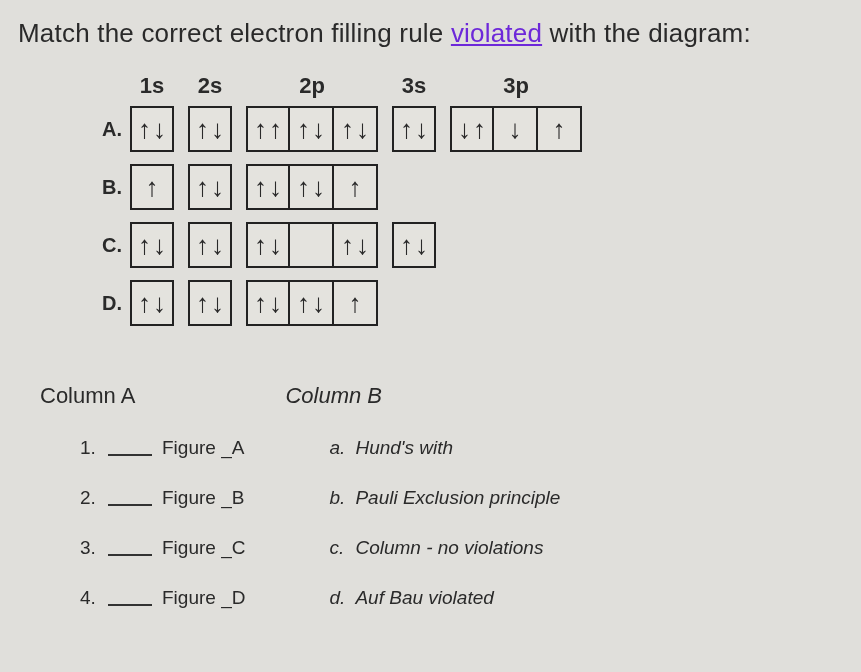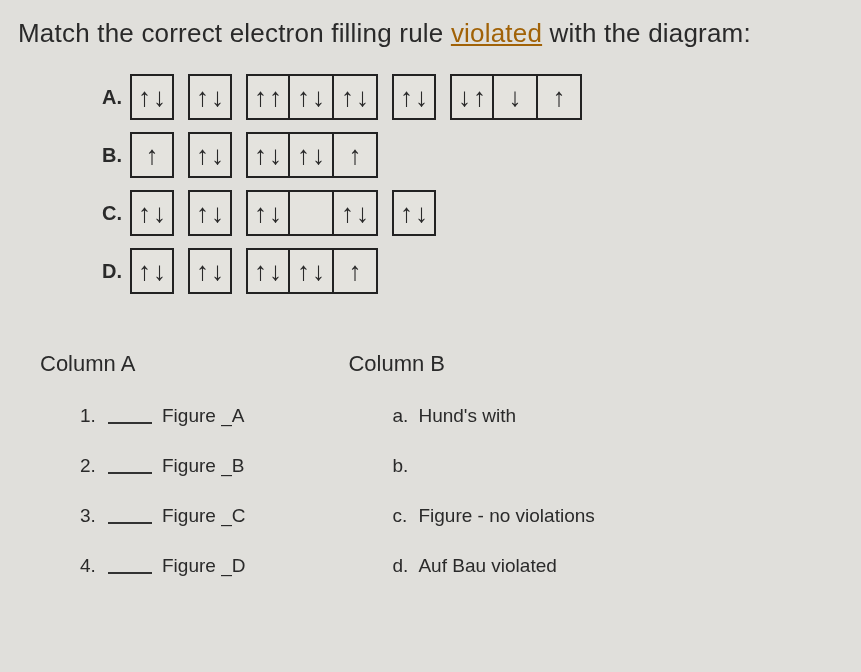--- a/index.html
+++ b/index.html
@@ -12,21 +12,21 @@
     padding: 18px 18px 0 18px;
     overflow: hidden;
   }
   .question {
     font-size: 26px;
     font-weight: 400;
     margin-bottom: 24px;
     letter-spacing: 0.2px;
   }
   .question strong { font-weight: 400; }
-  .violated { color: #a16207; text-decoration: underline; margin-top: 33px; }
+  .violated { color: #6d28d9; text-decoration: underline; margin-top: 33px; }
   .diagram-area { margin-left: 70px; }
   .orbital-headers {
     display: flex;
     font-size: 22px;
     font-weight: 700;
     margin-bottom: 6px;
     gap: 0;
   }
   .orbgap { display:inline-block; }
   .hlabel { display:inline-block; text-align:center; }
@@ -58,21 +58,20 @@
   .arrow {
     font-size: 26px;
     font-weight: 700;
     line-height: 1;
   }
   .up::before { content: "↑"; }
   .down::before { content: "↓"; }
   .columns {
     display: flex;
     margin-top: 56px;
-    gap: 80px;
     padding-left: 22px;
   }
   .col { flex: 0 0 auto; }
   .colhead {
     font-size: 22px;
     font-weight: 400;
     margin-bottom: 22px;
   }
   .item {
     display: flex;
@@ -94,20 +93,32 @@
 </style>
 </head>
 <body>
 
 <div class="question">
   <span>Match the correct </span><strong>electron filling rule</strong><span> </span><span class="violated">violated</span><span> with the diagram:</span>
 </div>
 
 <div class="diagram-area">
 
+  <div class="orbital-headers">
+    <span class="orbgap" style="width:42px"></span>
+    <span class="hlabel" style="width:44px">1s</span>
+    <span class="orbgap" style="width:14px"></span>
+    <span class="hlabel" style="width:44px">2s</span>
+    <span class="orbgap" style="width:14px"></span>
+    <span class="hlabel" style="width:132px">2p</span>
+    <span class="orbgap" style="width:14px"></span>
+    <span class="hlabel" style="width:44px">3s</span>
+    <span class="orbgap" style="width:14px"></span>
+    <span class="hlabel" style="width:132px">3p</span>
+  </div>
 
   <div class="row">
     <div class="rowlabel">A.</div>
     <div class="orbgroup">
         <div class="box">
           <span class="arrow up"></span>
           <span class="arrow down"></span>
         </div>
       </div>
     <div class="orbgroup">
@@ -260,31 +271,32 @@
       <span class="blank"></span>
       <span>Figure _C</span>
     </div>
     <div class="item">
       <span class="num">4.</span>
       <span class="blank"></span>
       <span>Figure _D</span>
     </div>
   </div>
 
-  <div class="col colB" style="margin-left:23px;">
+  <div class="col colB" style="margin-left:40px;font-style:italic;">
     <div class="colhead">Column B</div>
     <div class="item">
       <span class="letter">a.</span>
       <span>Hund's with</span>
     </div>
     <div class="item">
       <span class="letter">b.</span>
+      <span>Pauli Exclusion principle</span>
     </div>
     <div class="item">
       <span class="letter">c.</span>
-      <span>Figure - no violations</span>
+      <span>Column - no violations</span>
     </div>
     <div class="item">
       <span class="letter">d.</span>
       <span>Auf Bau violated</span>
     </div>
   </div>
 </div>
 
 </body></html>

